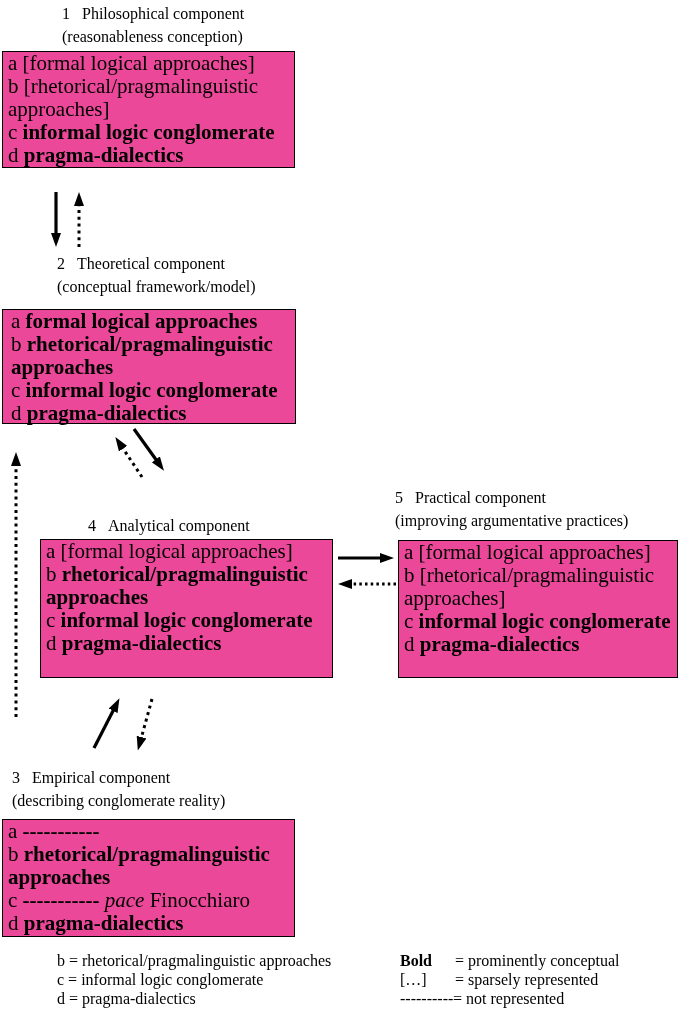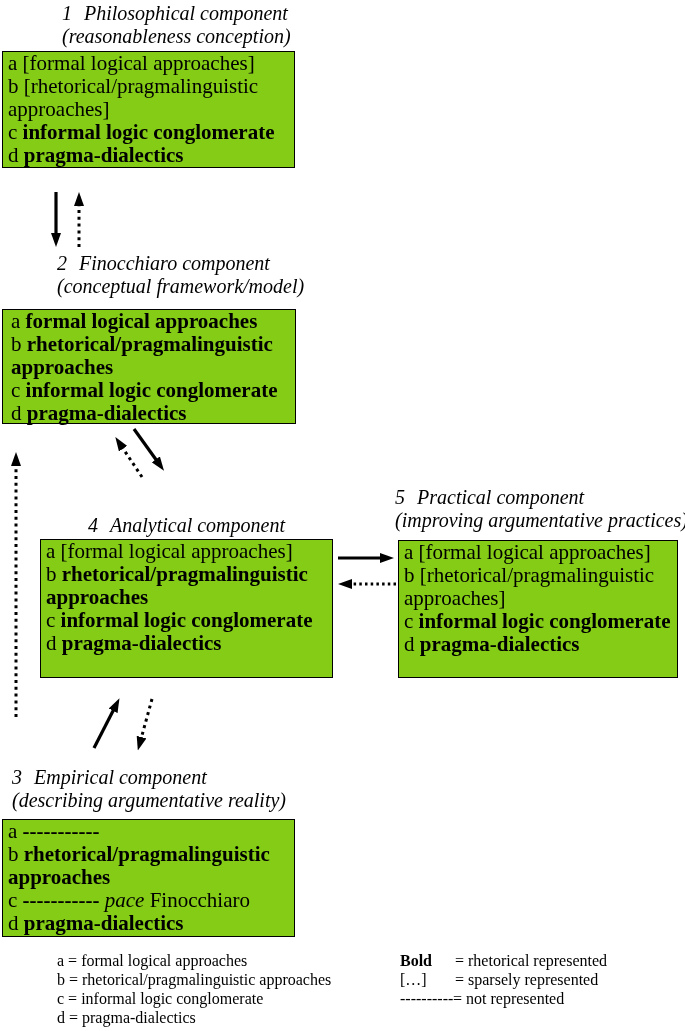--- a/index.html
+++ b/index.html
@@ -7,35 +7,34 @@
     position:relative;
     width:685px;height:1031px;
     background:#ffffff;
     font-family:"Liberation Serif","DejaVu Serif",serif;
     color:#000;
     overflow:hidden;
   }
   
   .comp-header{
     position:absolute;
-    font-style:italic;
-    font-size:20px;
+    font-size:16px;
     line-height:23px;
     white-space:nowrap;
   }
   .comp-header .num{display:inline-block;margin-right:12px;}
   
   .abox{
     position:absolute;
     border:1.5px solid #000;
     box-sizing:border-box;
     font-size:21px;
     line-height:23px;
     padding:0 4px 0 5px;
-    background:#84cc16;
+    background:#ec4899;
   }
   .abox .line{display:block;}
   .b{font-weight:bold;}
   .it{font-style:italic;}
   
   .arrow{position:absolute;}
   .arrow line{stroke:#000;}
   .solid-l{stroke-width:3.2;}
   .dot-l{stroke-width:3;stroke-dasharray:3 3.8;}
   .dot-fine{stroke-width:3;stroke-dasharray:2.5 3.2;}
@@ -77,21 +76,21 @@
   <svg class="arrow" style="left:67px;top:188px;" width="24" height="64">
     <defs>
         <marker id="m2" markerWidth="14" markerHeight="10" refX="2" refY="5" orient="auto" markerUnits="userSpaceOnUse">
           <path d="M0,0 L14,5 L0,10 Z" fill="#000"></path>
         </marker>
       </defs>
     <line class="dot-l" x1="12" y1="59" x2="12" y2="16" marker-end="url(#m2)"></line>
   </svg>
 
   <div class="comp-header" style="left:57px;top:252px;">
-    <span><span class="num">2</span><span>Finocchiaro component</span></span><br>
+    <span><span class="num">2</span><span>Theoretical component</span></span><br>
     <span>(conceptual framework/model)</span>
   </div>
 
   <div class="abox" style="left:2px;top:309px;width:294px;height:115px;padding-left:8px;">
     <span class="line"><span>a</span> <span class="b">formal logical approaches</span></span>
     <span class="line"><span>b</span> <span class="b">rhetorical/pragmalinguistic approaches</span></span>
     <span class="line"><span>c</span> <span class="b">informal logic conglomerate</span></span>
     <span class="line"><span>d</span> <span class="b">pragma-dialectics</span></span>
   </div>
 
@@ -177,36 +176,35 @@
     <defs>
         <marker id="m9" markerWidth="14" markerHeight="10" refX="2" refY="5" orient="auto" markerUnits="userSpaceOnUse">
           <path d="M0,0 L14,5 L0,10 Z" fill="#000"></path>
         </marker>
       </defs>
     <line class="dot-l" x1="24" y1="5" x2="13" y2="45" marker-end="url(#m9)"></line>
   </svg>
 
   <div class="comp-header" style="left:12px;top:766px;">
     <span><span class="num">3</span><span>Empirical component</span></span><br>
-    <span>(describing argumentative reality)</span>
+    <span>(describing conglomerate reality)</span>
   </div>
 
   <div class="abox" style="left:2px;top:819px;width:293px;height:118px;">
     <span class="line"><span>a</span> <span class="b">-----------</span></span>
     <span class="line"><span>b</span> <span class="b">rhetorical/pragmalinguistic approaches</span></span>
     <span class="line"><span>c</span> <span class="b">-----------</span> <span class="it">pace</span> <span>Finocchiaro</span></span>
     <span class="line"><span>d</span> <span class="b">pragma-dialectics</span></span>
   </div>
 
   <div class="legend" style="left:57px;top:951px;">
-    <span class="lrow">a = formal logical approaches</span>
     <span class="lrow">b = rhetorical/pragmalinguistic approaches</span>
     <span class="lrow">c = informal logic conglomerate</span>
     <span class="lrow">d = pragma-dialectics</span>
   </div>
 
   <div class="legend" style="left:400px;top:951px;">
-    <span class="lrow"><span class="key b">Bold</span><span>= rhetorical represented</span></span>
+    <span class="lrow"><span class="key b">Bold</span><span>= prominently conceptual</span></span>
     <span class="lrow"><span class="key">[…]</span><span>= sparsely represented</span></span>
     <span class="lrow"><span class="key" style="width:53px;">----------</span><span>= not represented</span></span>
   </div>
 
 </div>
 
 </body></html>

